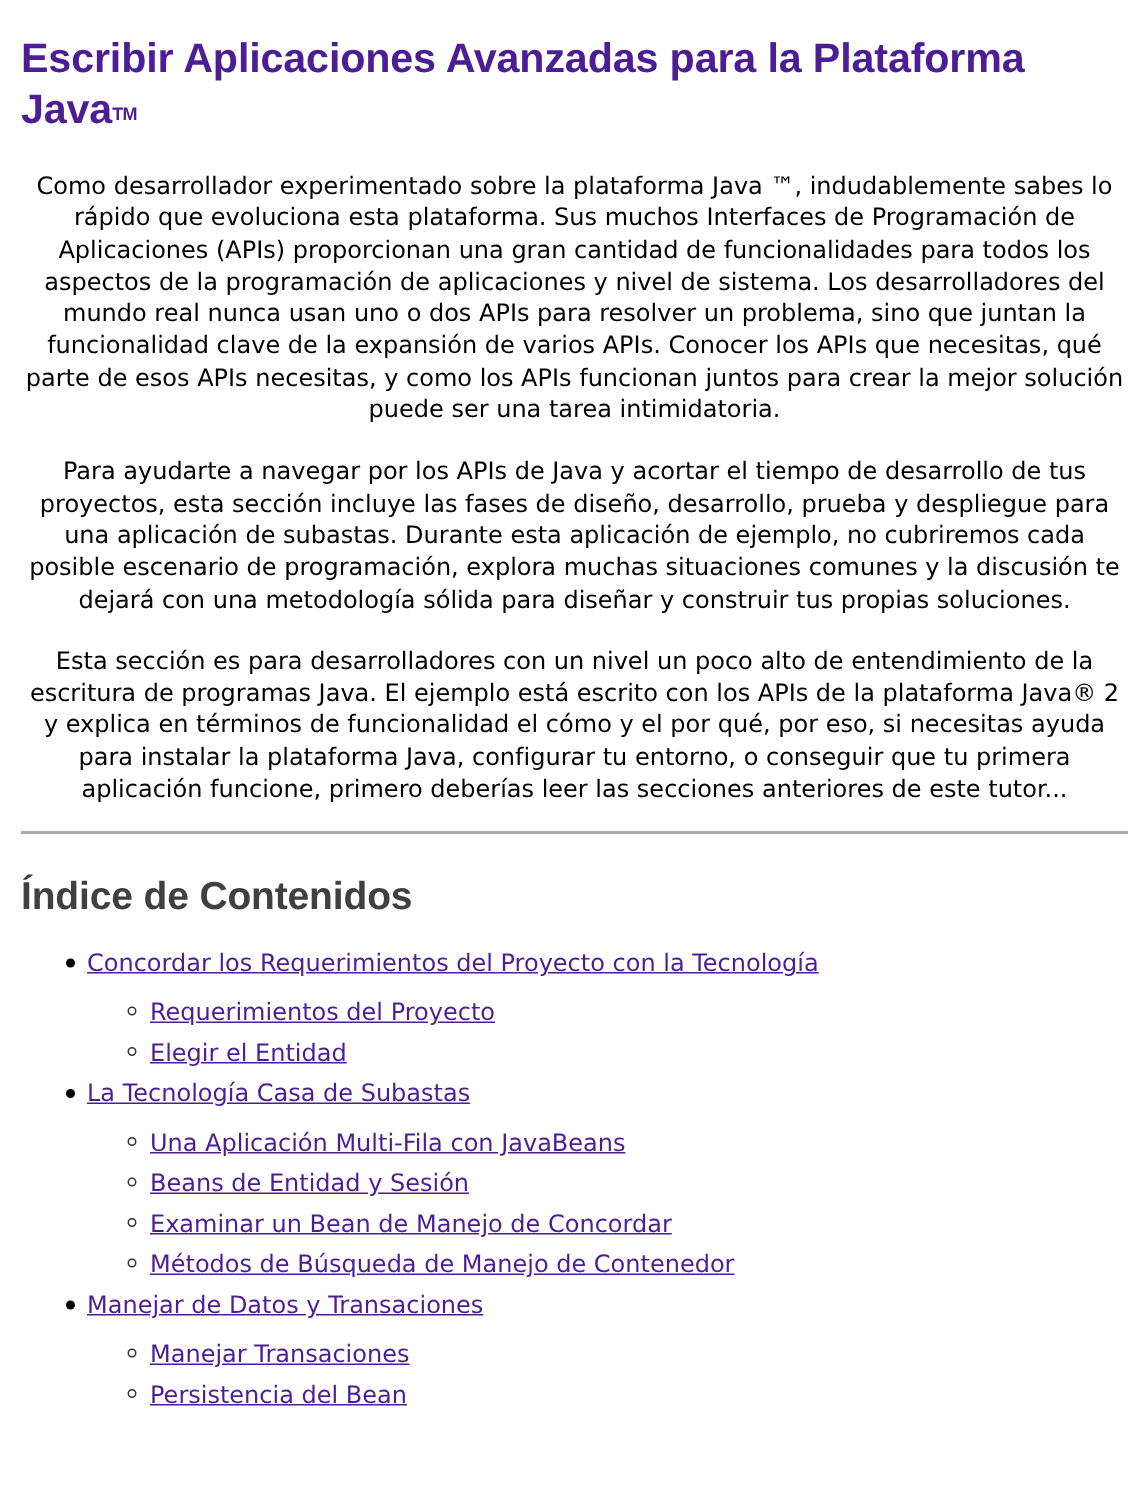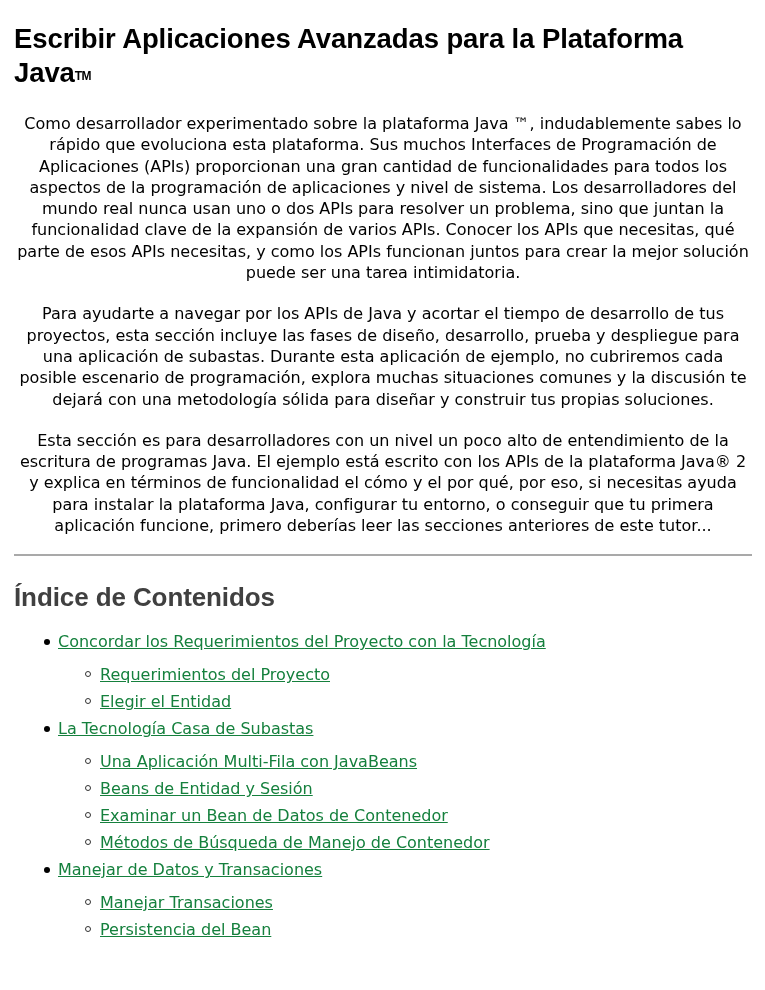--- a/index.html
+++ b/index.html
@@ -22,21 +22,21 @@
   }
 
   
   .doc-title {
     font-family: "Liberation Sans", "DejaVu Sans", sans-serif;
     font-size: 27.5px;
     font-weight: bold;
     line-height: 34px;
     letter-spacing: -0.1px;
     margin: 0 0 20px 0;
-    color: #000000;
+    color: #4c1d95;
   }
   .doc-title .tm {
     font-size: 12px;
     font-weight: bold;
     vertical-align: 2px;
     letter-spacing: -0.5px;
   }
 
   
   .para {
@@ -110,21 +110,21 @@
     left: 27px;
     top: 10px;
     width: 6px;
     height: 6px;
     border: 1px solid #333;
     border-radius: 50%;
     box-sizing: border-box;
     background: transparent;
   }
   .toc-link {
-    color: #15803d;
+    color: #4c1d95;
     text-decoration: underline;
     font-size: 16px;
     cursor: pointer;
   }
 </style>
 </head>
 <body>
 
 <div class="page">
 
@@ -166,21 +166,21 @@
         <li class="toc-l2">
           <span class="bullet-circle"></span>
           <a class="toc-link">Una Aplicación Multi-Fila con JavaBeans</a>
         </li>
         <li class="toc-l2">
           <span class="bullet-circle"></span>
           <a class="toc-link">Beans de Entidad y Sesión</a>
         </li>
         <li class="toc-l2">
           <span class="bullet-circle"></span>
-          <a class="toc-link">Examinar un Bean de Datos de Contenedor</a>
+          <a class="toc-link">Examinar un Bean de Manejo de Concordar</a>
         </li>
         <li class="toc-l2">
           <span class="bullet-circle"></span>
           <a class="toc-link">Métodos de Búsqueda de Manejo de Contenedor</a>
         </li>
       </ul>
     </li>
 
     <li class="toc-group">
       <div class="toc-l1">

